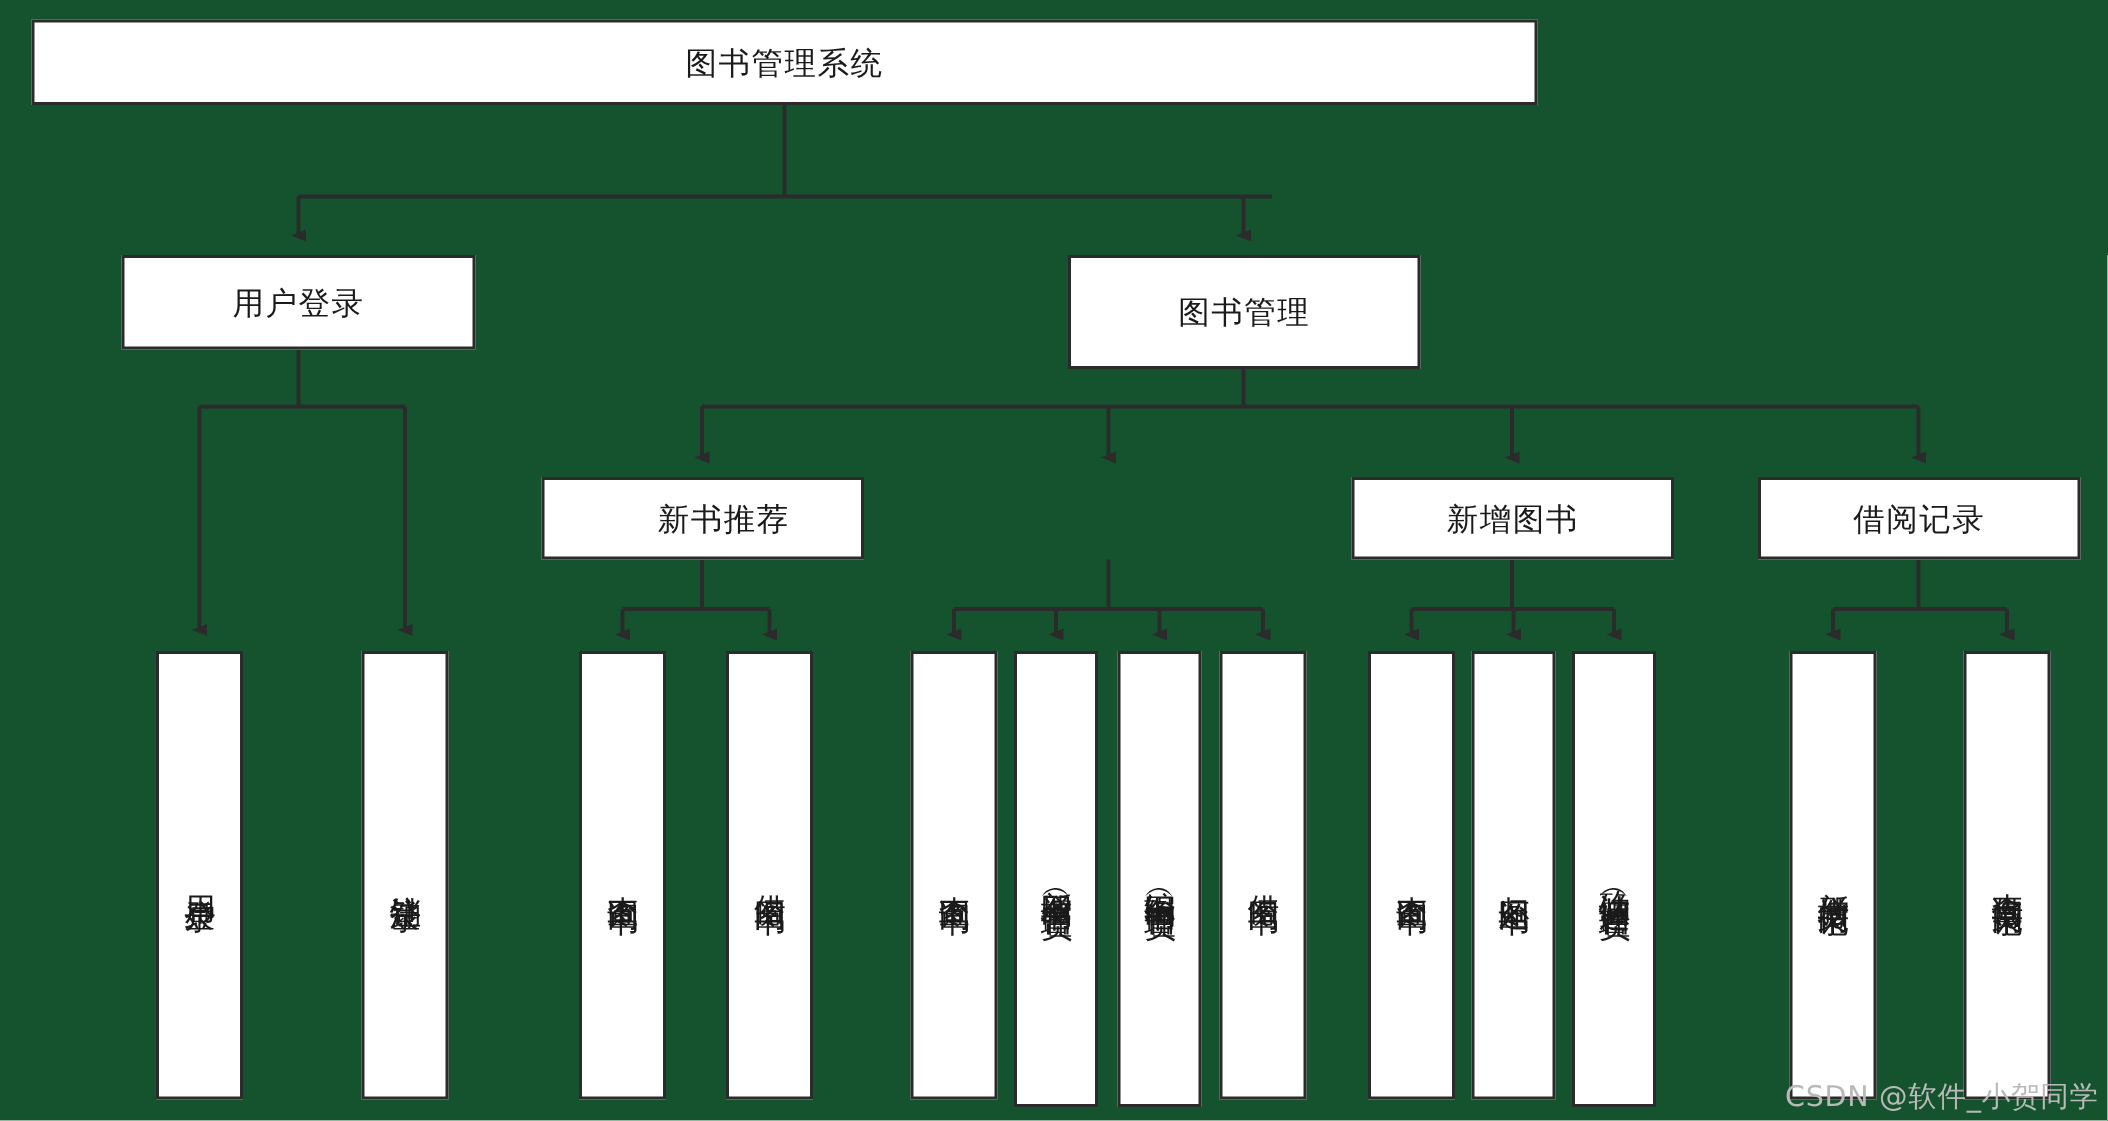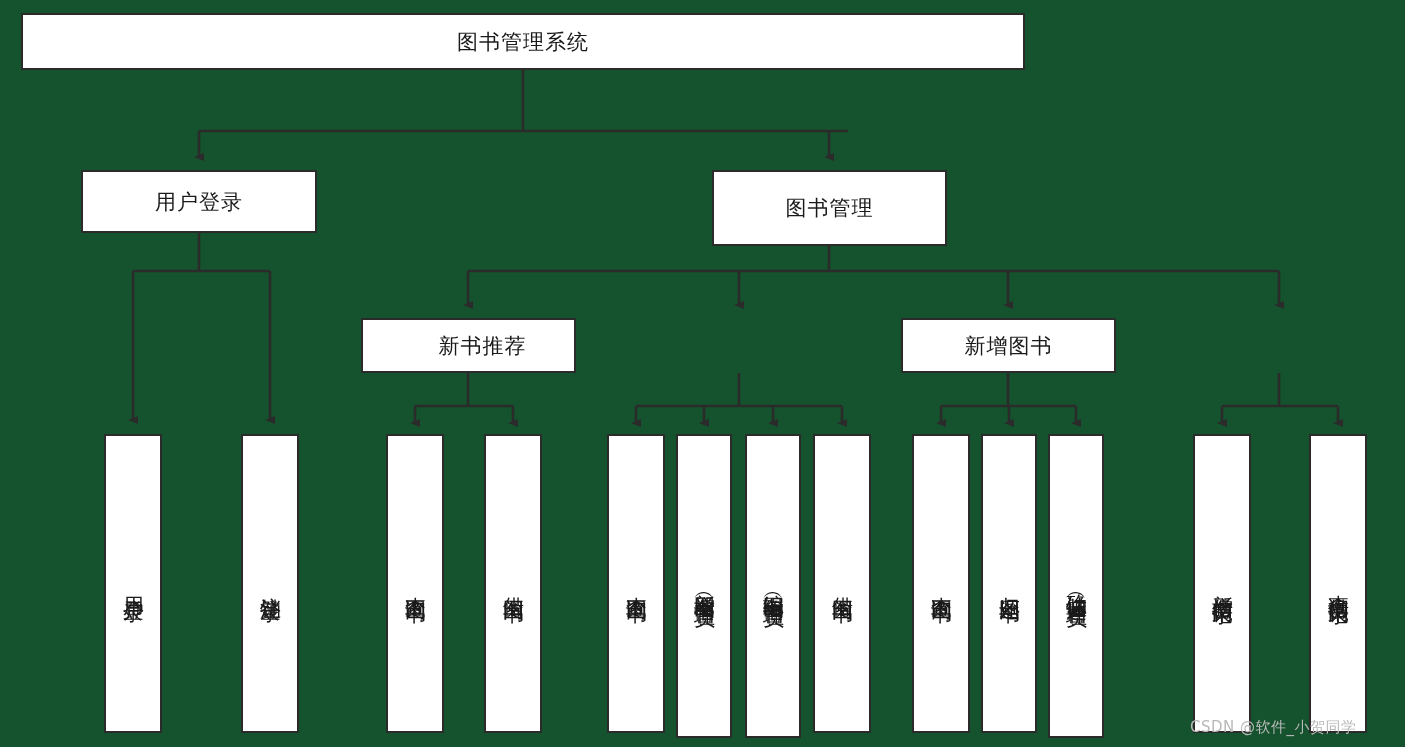--- a/index.html
+++ b/index.html
@@ -47,21 +47,21 @@
     padding: 4px 0;
     white-space: nowrap;
   }
   .node.vert .vlabel {
     writing-mode: vertical-rl;
     text-orientation: upright;
     display: block;
   }
   .watermark {
     position: absolute;
-    font-size: 15px;
+    font-size: 19px;
     color: #b9b9b9;
     letter-spacing: 0.5px;
     white-space: nowrap;
     pointer-events: none;
   }
 </style>
 </head>
 <body>
 
 <div id="canvas">
@@ -126,20 +126,23 @@
   <div class="node horiz" style="left:712px; top:170px; width:235px; height:76px;">
     <span>图书管理</span>
   </div>
 
   <div class="node horiz" style="left:361px; top:318px; width:215px; height:55px;padding-left:28px;">
     <span>新书推荐</span>
   </div>
   <div class="node horiz" style="left:901px; top:318px; width:215px; height:55px;">
     <span>新增图书</span>
   </div>
+  <div class="node horiz" style="left:1172px; top:318px; width:215px; height:55px;">
+    <span>借阅记录</span>
+  </div>
 
   <div class="node vert" style="left:104px; top:434px; width:58px; height:299px;">
     <span class="vlabel">用户登录</span>
   </div>
   <div class="node vert" style="left:241px; top:434px; width:58px; height:299px;">
     <span class="vlabel">注销登录</span>
   </div>
 
   <div class="node vert" style="left:386px; top:434px; width:58px; height:299px;">
     <span class="vlabel">查询图书</span>

